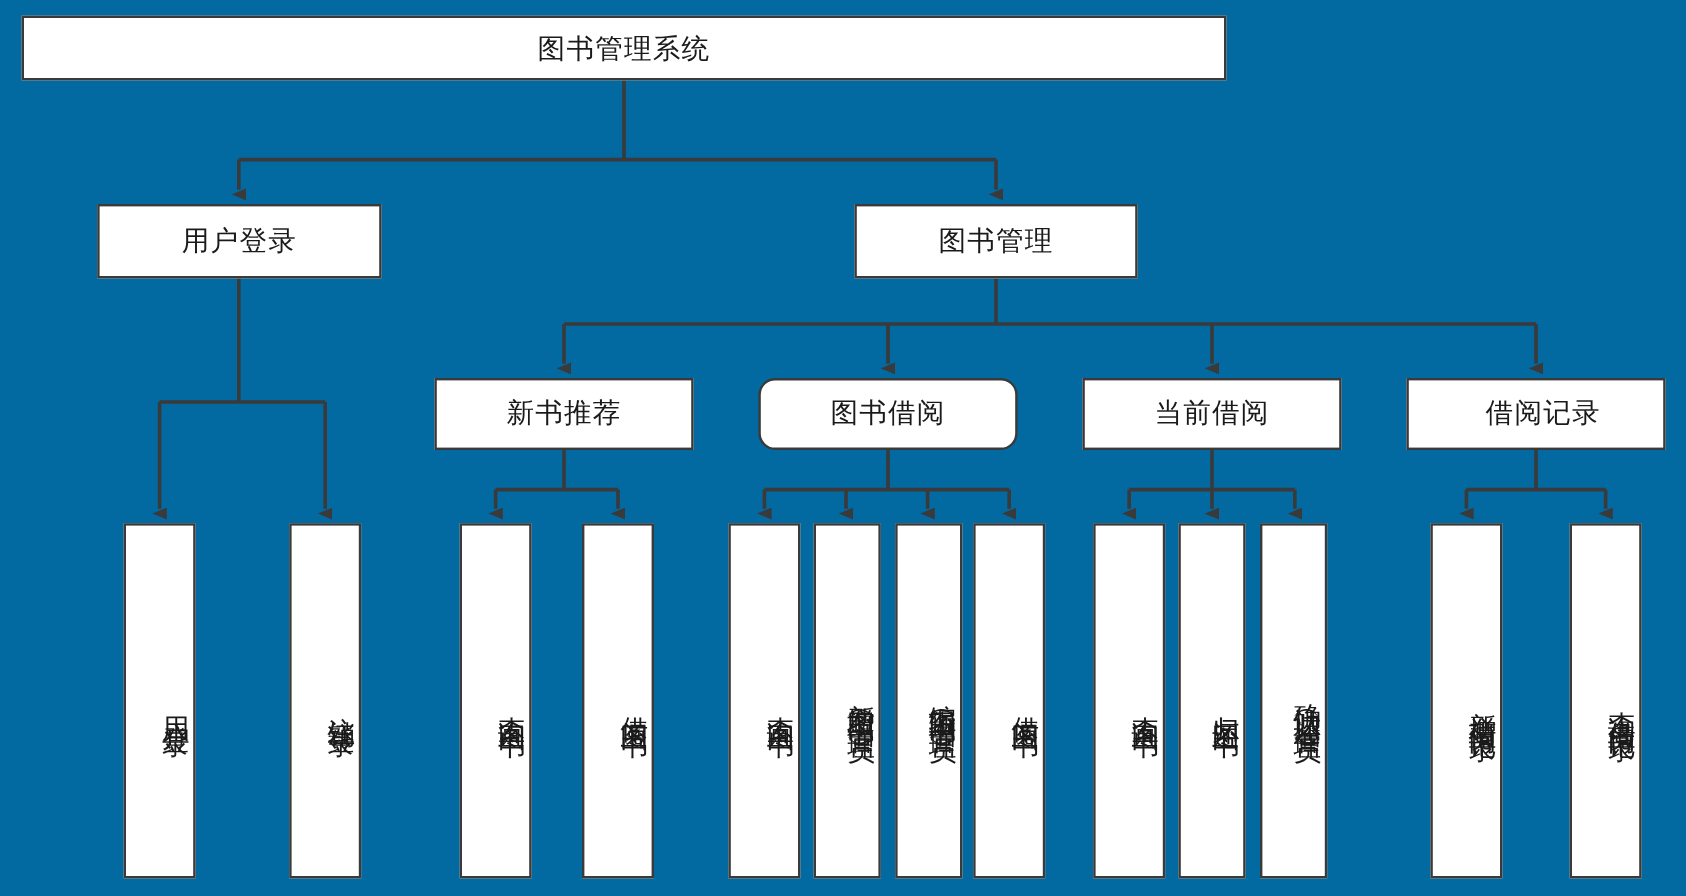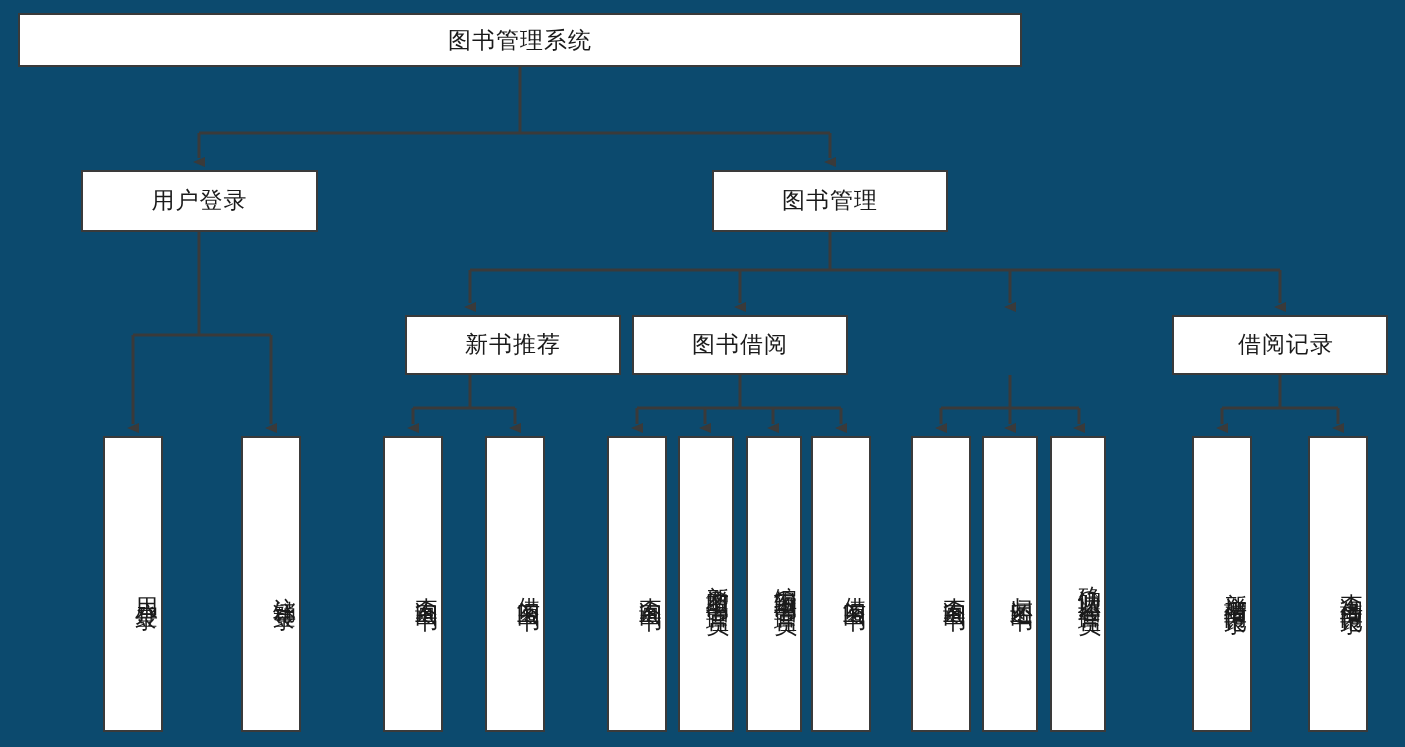--- a/index.html
+++ b/index.html
@@ -8,21 +8,21 @@
     padding: 0;
     background: #ffffff;
   }
   body {
     font-family: "Liberation Sans", "DejaVu Sans", sans-serif;
   }
   #canvas {
     position: relative;
     width: 1405px;
     height: 747px;
-    background: #0c4a6e;
+    background: #0369a1;
     overflow: hidden;
   }
   #edges {
     position: absolute;
     left: 0;
     top: 0;
     width: 1405px;
     height: 747px;
     pointer-events: none;
   }
@@ -126,25 +126,28 @@
     <span>图书管理系统</span>
   </div>
 
   <div class="node node-h" style="left:81px; top:170px; width:237px; height:62px;">
     <span>用户登录</span>
   </div>
   <div class="node node-h" style="left:712px; top:170px; width:236px; height:62px;align-items:center;">
     <span>图书管理</span>
   </div>
 
-  <div class="node node-h" style="left:362px; top:315px; width:216px; height:60px;margin-left:43px;">
+  <div class="node node-h" style="left:362px; top:315px; width:216px; height:60px;">
     <span>新书推荐</span>
   </div>
-  <div class="node node-h" style="left:632px; top:315px; width:216px; height:60px;">
+  <div class="node node-h" style="left:632px; top:315px; width:216px; height:60px;border-radius:14px;">
     <span>图书借阅</span>
+  </div>
+  <div class="node node-h" style="left:902px; top:315px; width:216px; height:60px;">
+    <span>当前借阅</span>
   </div>
   <div class="node node-h" style="left:1172px; top:315px; width:216px; height:60px;padding-left:12px;">
     <span>借阅记录</span>
   </div>
 
   <div class="node node-v" style="left:103px; top:436px; width:60px; height:296px;">
     <span>用户登录</span>
   </div>
   <div class="node node-v" style="left:241px; top:436px; width:60px; height:296px;">
     <span>注销登录</span>

